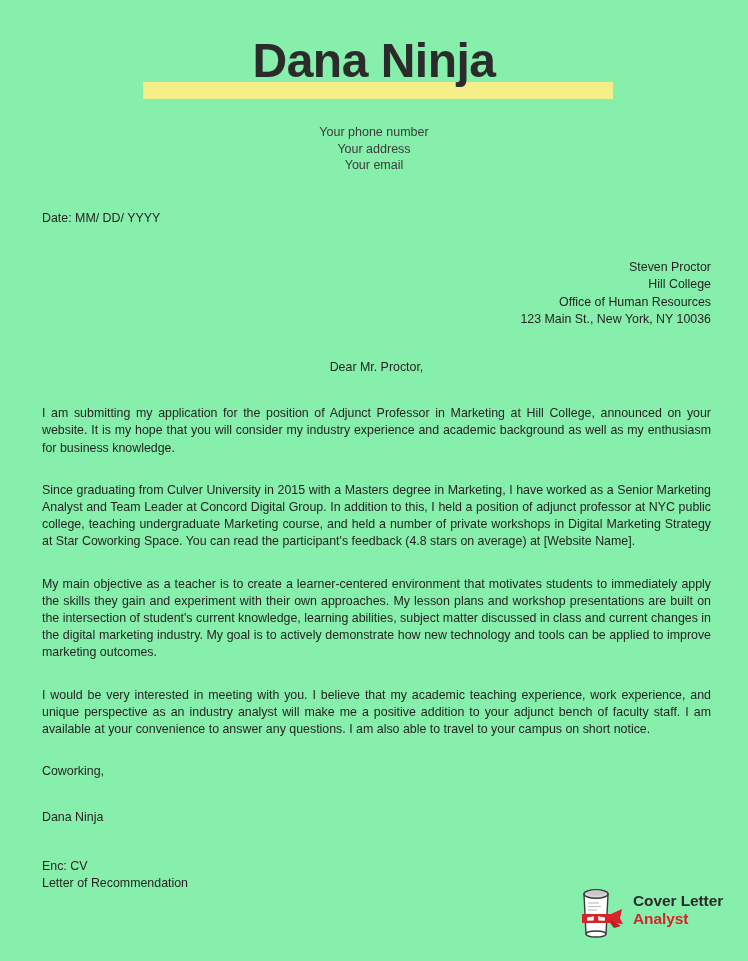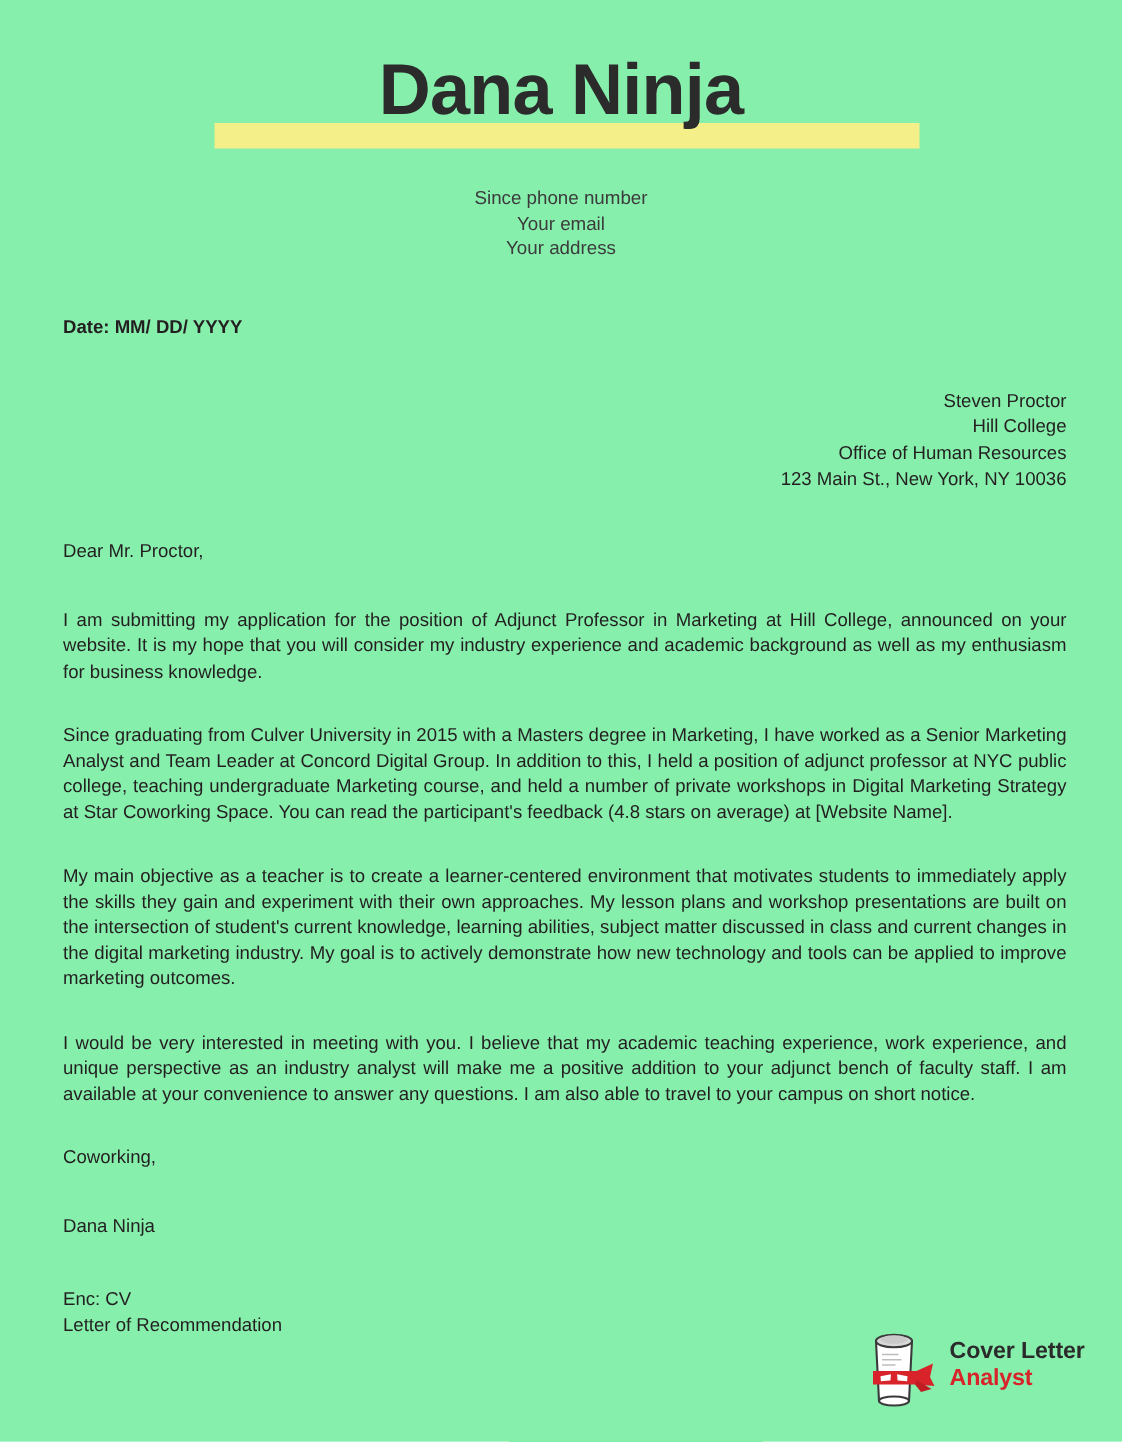--- a/index.html
+++ b/index.html
@@ -69,29 +69,30 @@
   .letter {
     position: absolute;
     left: 42px;
     top: 210px;
     width: 669px;
     font-size: 12.4px;
     line-height: 17.2px;
     color: #231f20;
   }
   .date-line {
-    font-weight: bold;
+    font-weight: normal;
     margin: 0 0 32px 0;
   }
   .recipient {
     margin: 0 0 31px 0;
   }
   .recipient div { display: block; text-align: right; }
   .salutation {
     margin: 0 0 29px 0;
+    text-align: center;
   }
   .para {
     margin: 0 0 25px 0;
     text-align: justify;
     text-justify: inter-word;
   }
   .closing {
     margin: 0 0 29px 0;
   }
   .signature {
@@ -143,23 +144,23 @@
 <body>
 
 <div class="page">
 
   <div class="header">
     <div class="name-highlight"></div>
     <div class="name-title">Dana Ninja</div>
   </div>
 
   <div class="contact">
-    <div>Since phone number</div>
+    <div>Your phone number</div>
+    <div>Your address</div>
     <div>Your email</div>
-    <div>Your address</div>
   </div>
 
   <div class="letter">
 
     <div class="date-line">Date: MM/ DD/ YYYY</div>
 
     <div class="recipient">
       <div>Steven Proctor</div>
       <div>Hill College</div>
       <div>Office of Human Resources</div>

